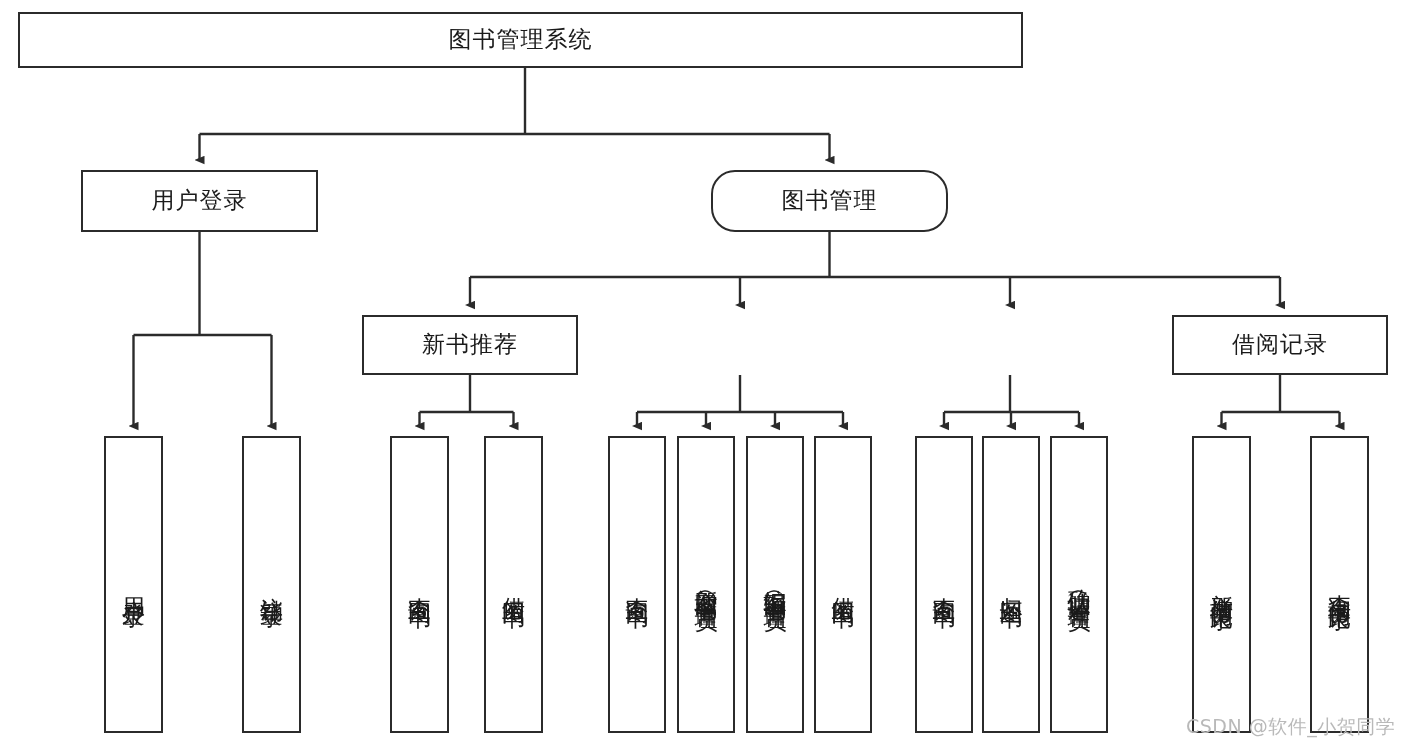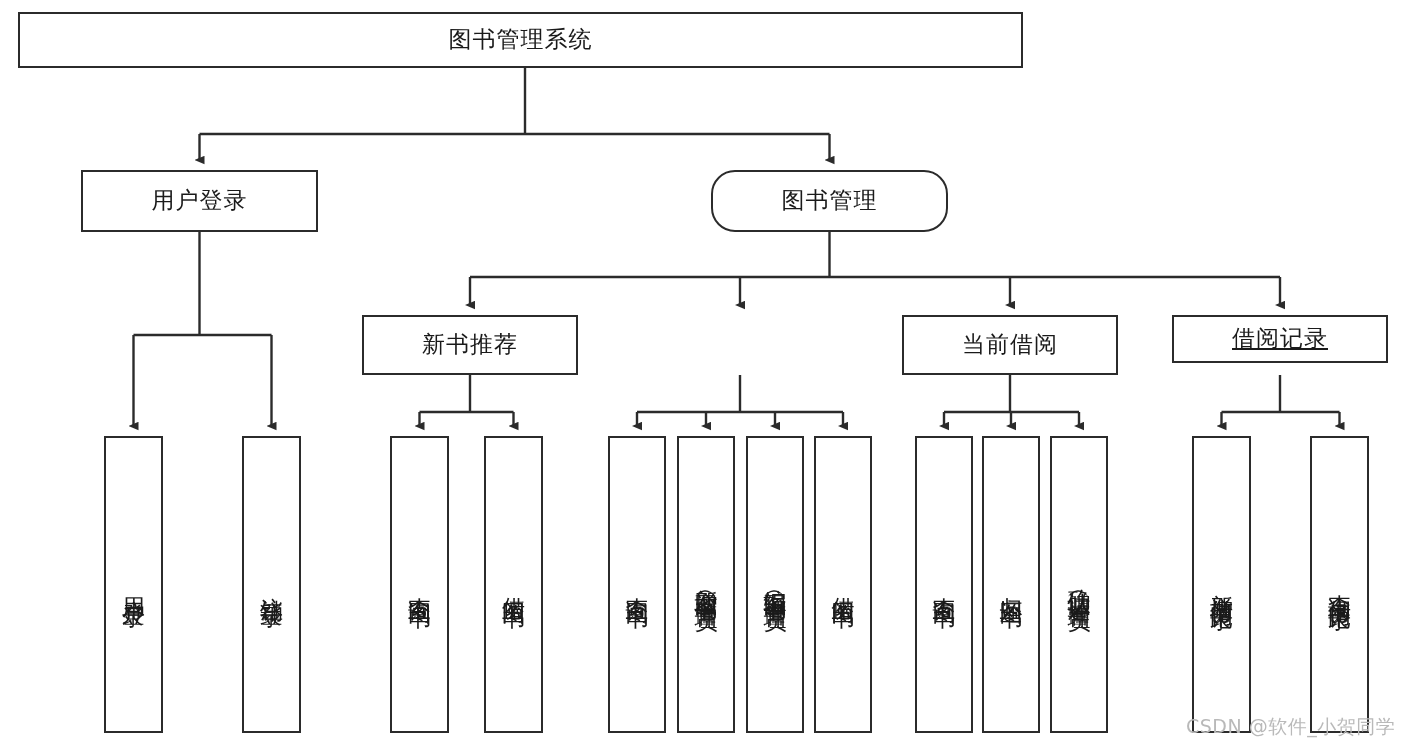--- a/index.html
+++ b/index.html
@@ -123,24 +123,21 @@
   <div class="node horiz" style="left:81px;top:170px;width:237px;height:62px;">
     <span>用户登录</span>
   </div>
   <div class="node horiz" style="left:711px;top:170px;width:237px;height:62px;border-radius:24px;">
     <span>图书管理</span>
   </div>
 
   <div class="node horiz" style="left:362px;top:315px;width:216px;height:60px;">
     <span>新书推荐</span>
   </div>
-  <div class="node horiz" style="left:902px;top:315px;width:216px;height:60px;">
-    <span>当前借阅</span>
-  </div>
-  <div class="node horiz" style="left:1172px;top:315px;width:216px;height:48px;text-decoration:underline;">
+  <div class="node horiz" style="left:1172px;top:315px;width:216px;height:60px;">
     <span>借阅记录</span>
   </div>
 
   <div class="node vert" style="left:104px;top:436px;width:59px;height:297px;">
     <span class="vtext">用户登录</span>
   </div>
   <div class="node vert" style="left:242px;top:436px;width:59px;height:297px;">
     <span class="vtext">注销登录</span>
   </div>
   <div class="node vert" style="left:390px;top:436px;width:59px;height:297px;">

